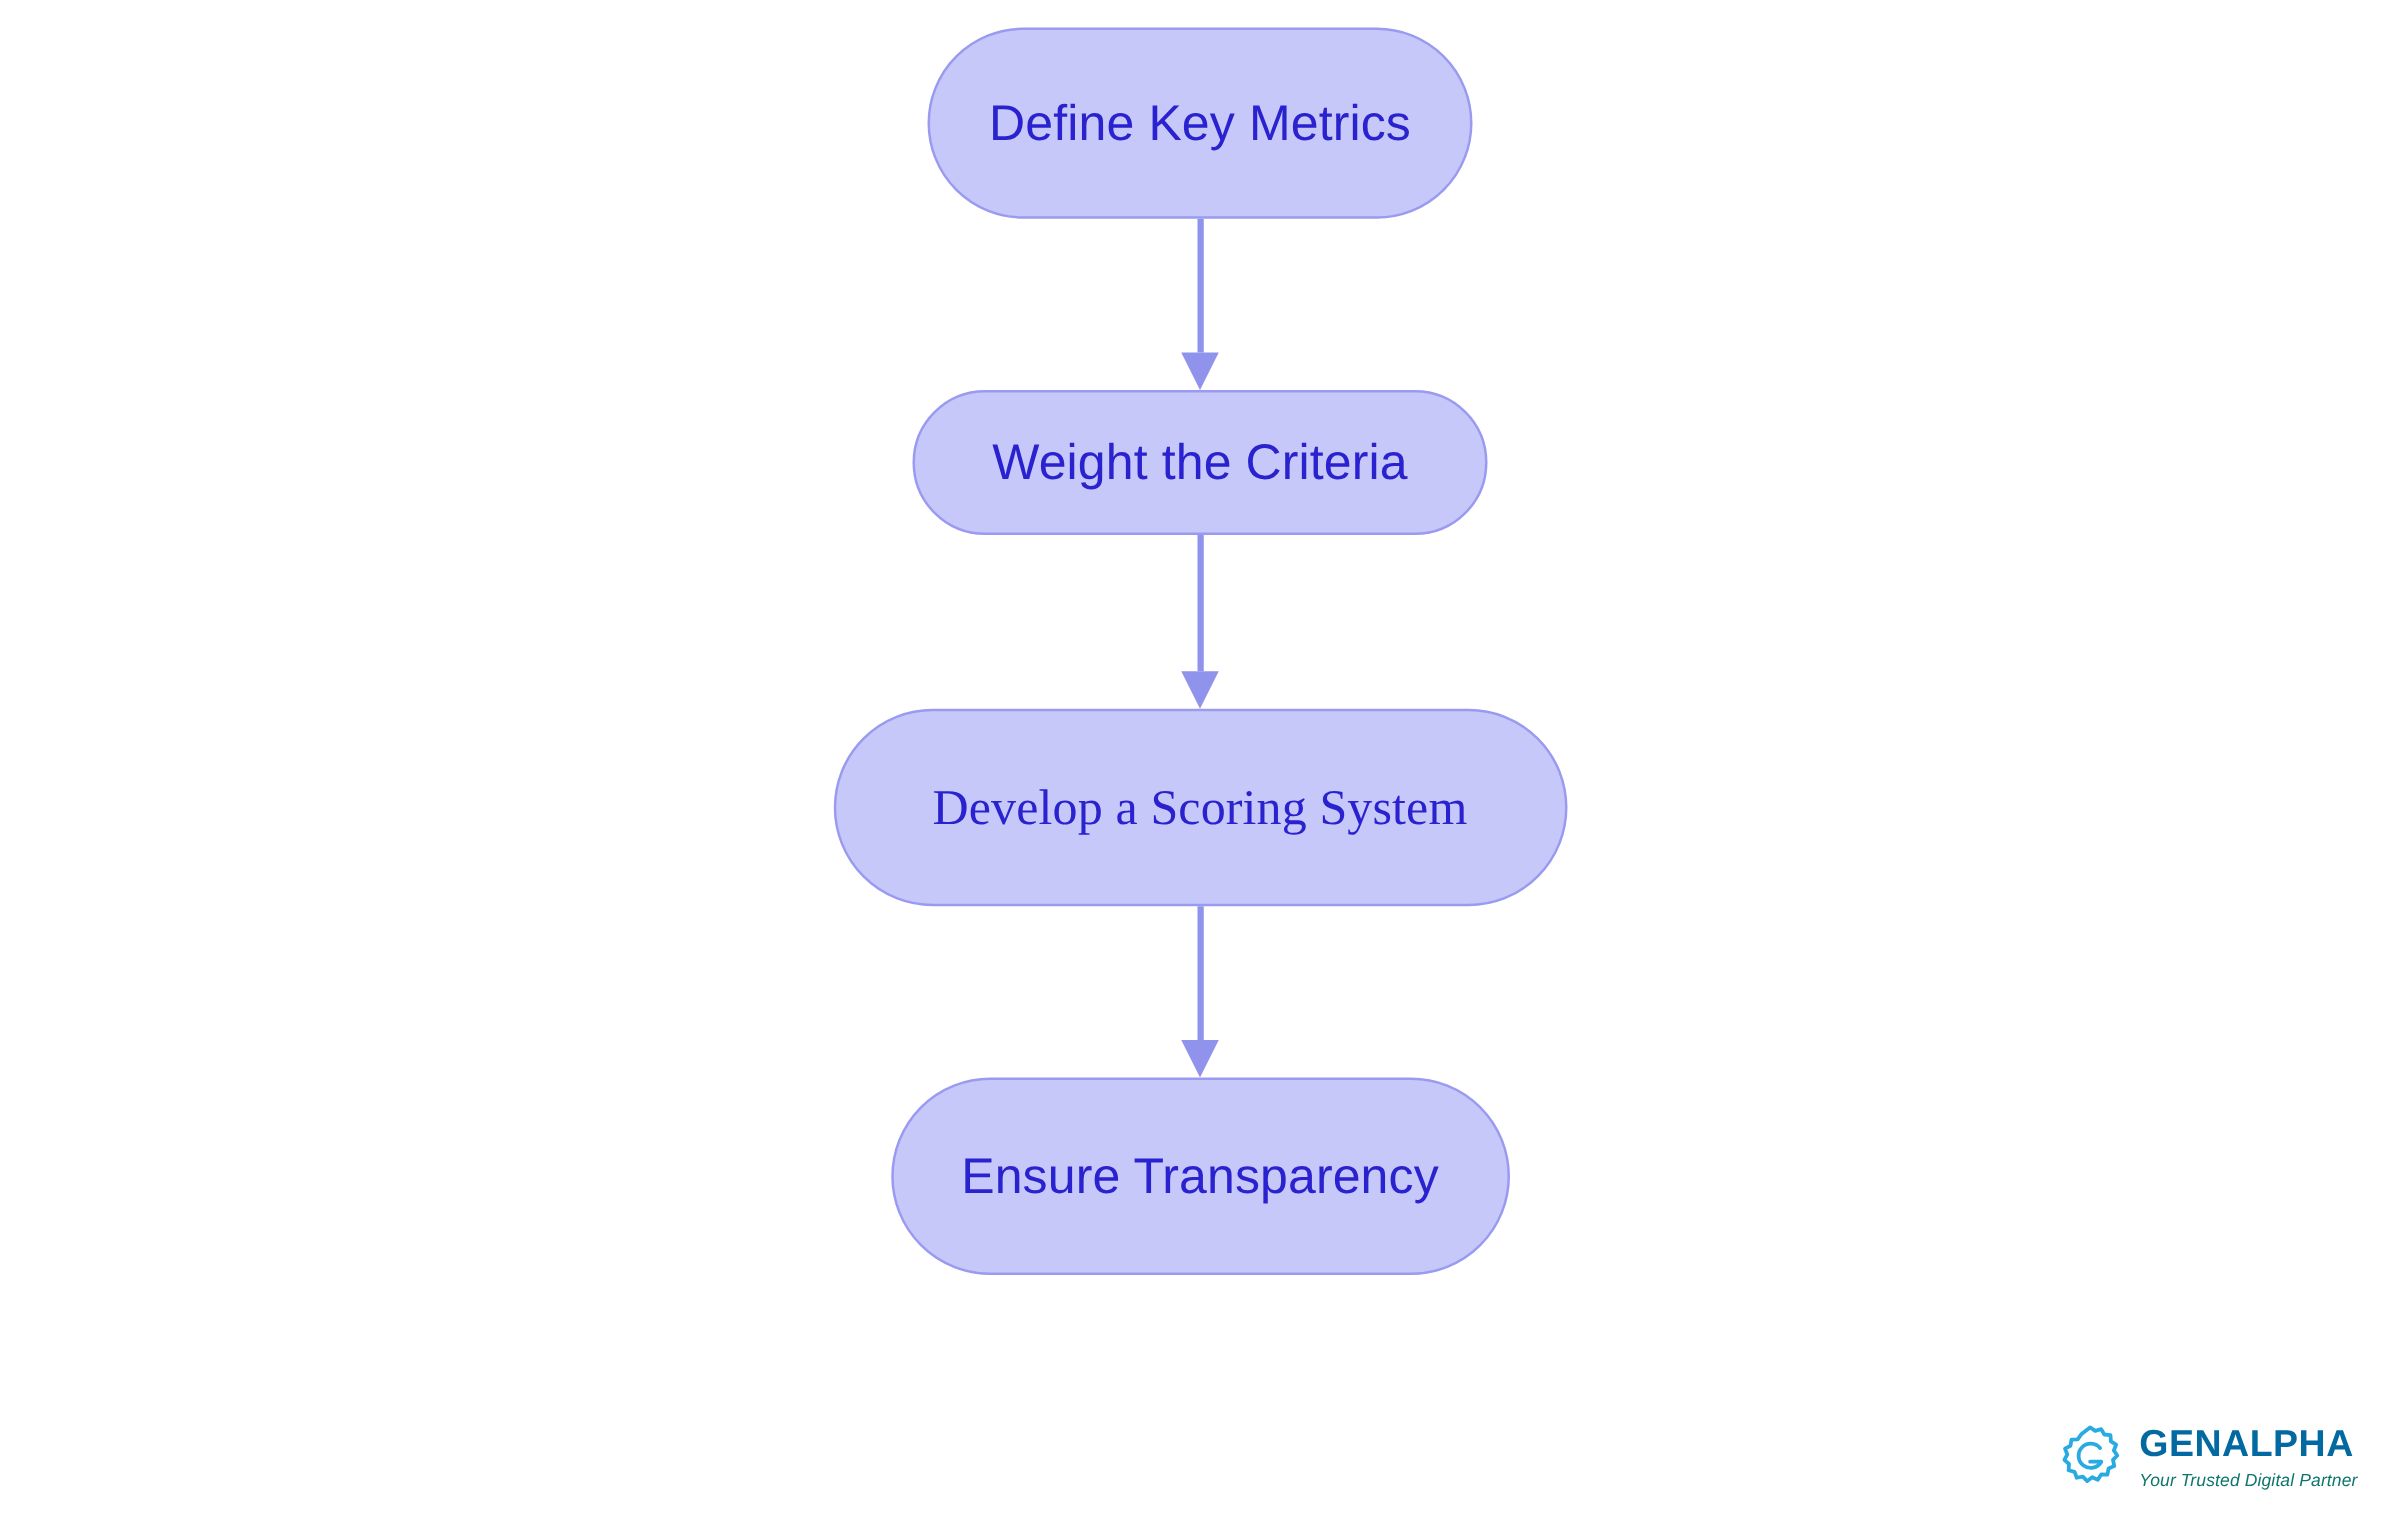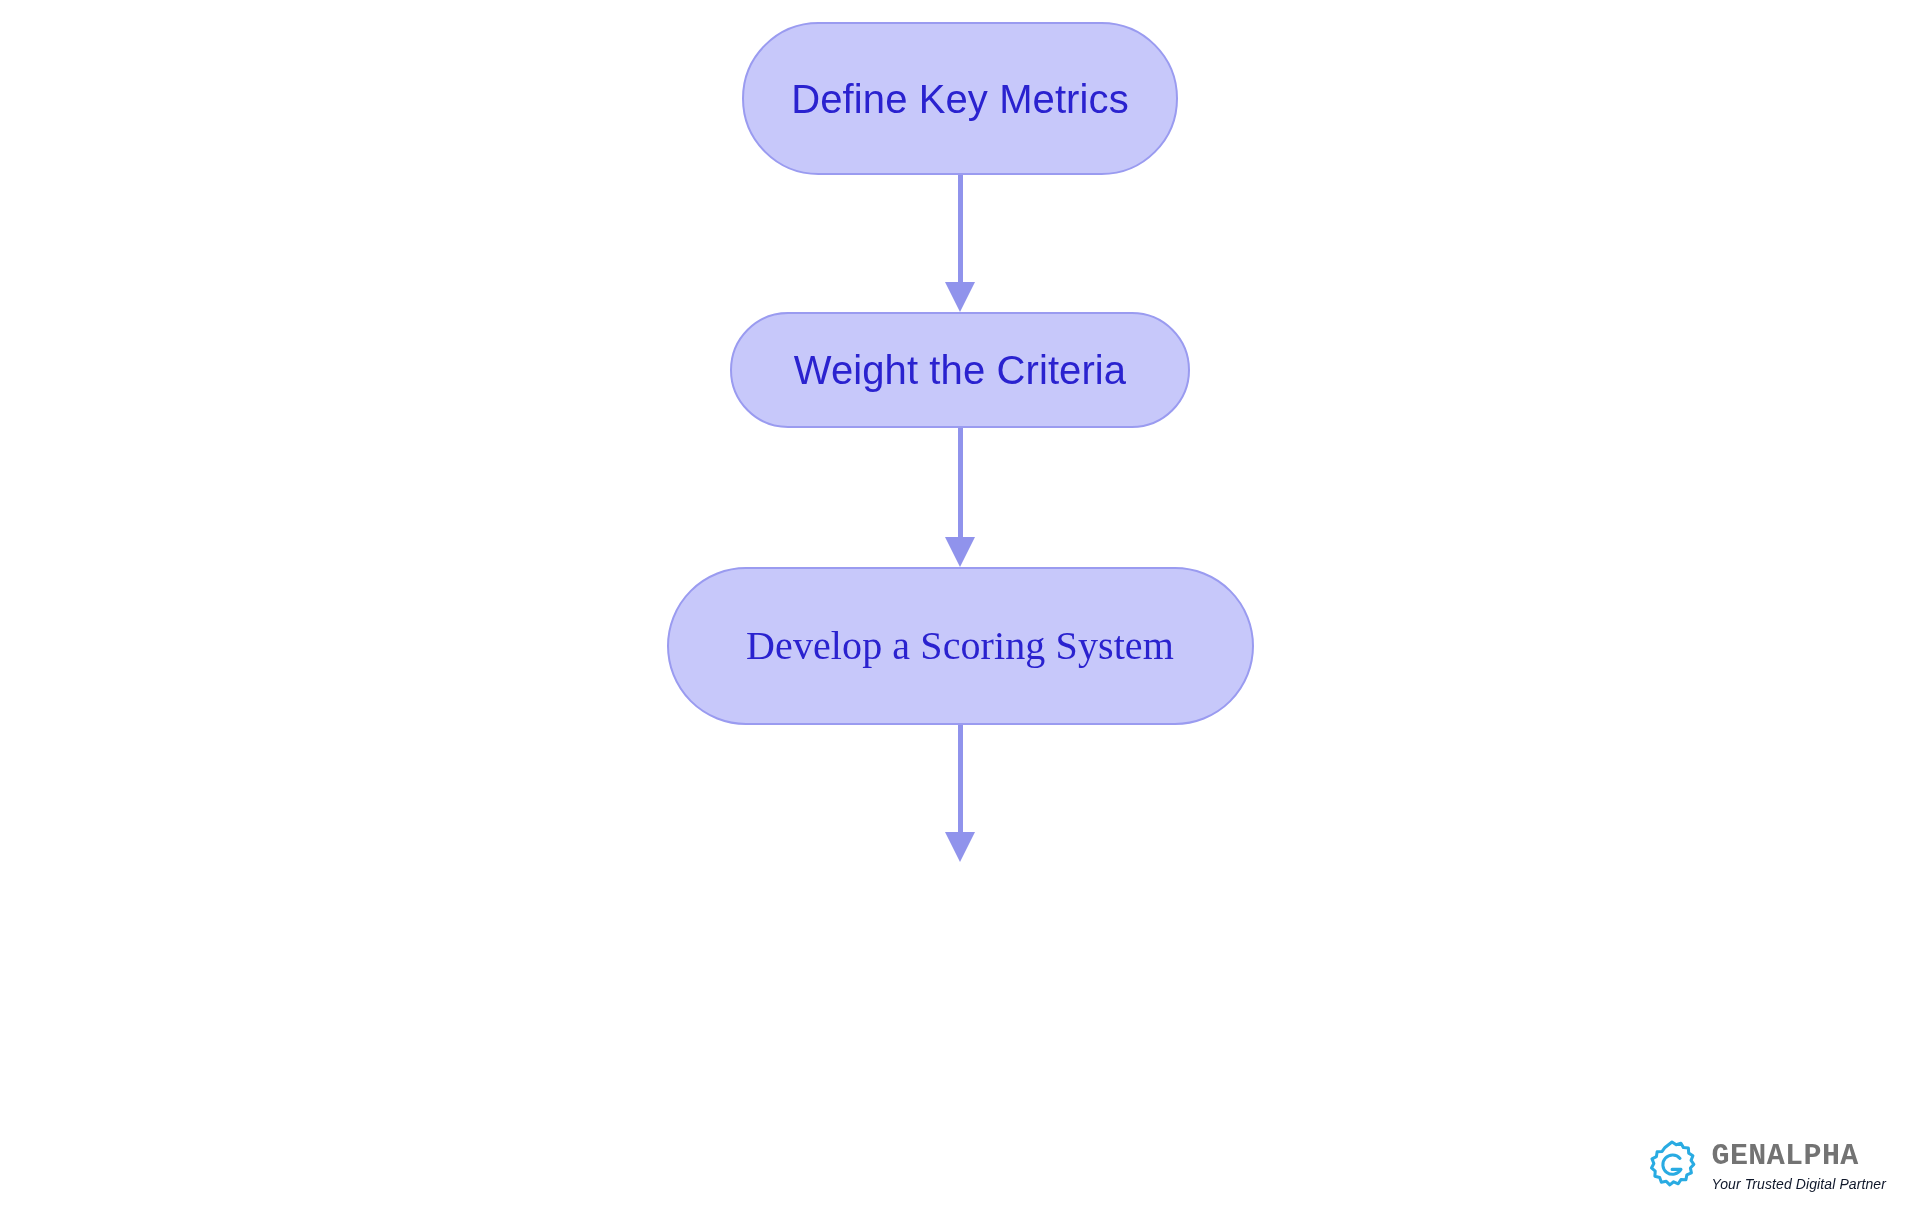--- a/index.html
+++ b/index.html
@@ -102,31 +102,31 @@
     flex: 0 0 auto;
     display: block;
   }
   .logo-text {
     display: flex;
     flex-direction: column;
     justify-content: center;
     line-height: 1;
   }
   .logo-name {
-    font-family: Liberation Mono, monospace;
+    font-family: Liberation Sans, sans-serif;
     font-size: 30px;
     font-weight: bold;
-    color: #737373;
+    color: #0369a1;
     letter-spacing: 0.4px;
   }
   .logo-tagline {
     font-family: "Liberation Sans", sans-serif;
     font-size: 14px;
     font-style: italic;
-    color: #0f172a;
+    color: #0f766e;
     margin-top: 6px;
     letter-spacing: 0.1px;
   }
 </style>
 </head>
 <body>
 
 <div id="canvas">
 
   <div class="flow">
@@ -151,20 +151,23 @@
 
     <div class="node node-3">
       <span>Develop a Scoring System</span>
     </div>
 
     <div class="connector conn-3">
       <div class="conn-stem"></div>
       <div class="conn-head"></div>
     </div>
 
+    <div class="node node-4">
+      <span>Ensure Transparency</span>
+    </div>
 
   </div>
 
   <div class="logo">
     <svg class="logo-mark" viewBox="0 0 64 64">
       <path d="M32 3.5 l5.0 3.3 5.6-1.7 3.0 5.1 5.8 0.6 0.4 5.9 5.0 3.1-2.2 5.5 3.3 4.8-4.1 4.2 1.2 5.8-5.4 2.4-1.1 5.8-5.9-0.2-3.2 5.0-5.4-2.4-4.6 3.7-4.2-4.2-5.8 1.0-2.0-5.6-5.7-1.5 0.4-5.9-4.4-3.9 2.8-5.2-2.2-5.5 5.2-2.7 0.9-5.8 5.9-0.3 3.4-4.8z" fill="none" stroke="#29abe2" stroke-width="3.6" stroke-linejoin="round"></path>
       <path d="M41.5 23.0 a11.5 11.5 0 1 0 1.2 13.0 h-10.6" fill="none" stroke="#29abe2" stroke-width="3.6" stroke-linecap="round" stroke-linejoin="round"></path>
     </svg>
     <div class="logo-text">
       <div class="logo-name">GENALPHA</div>

